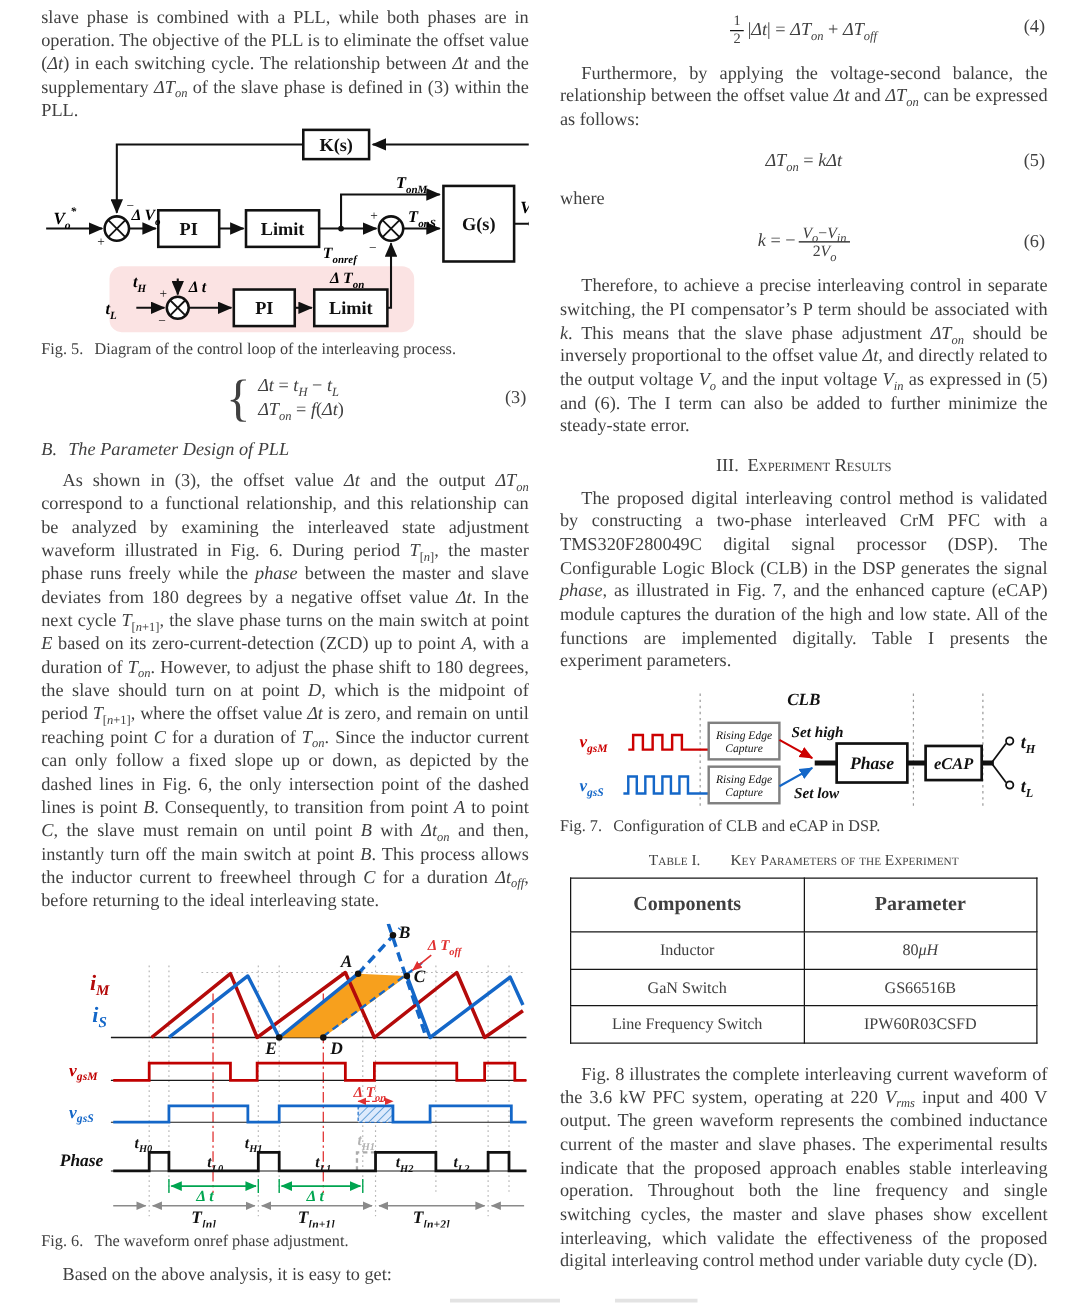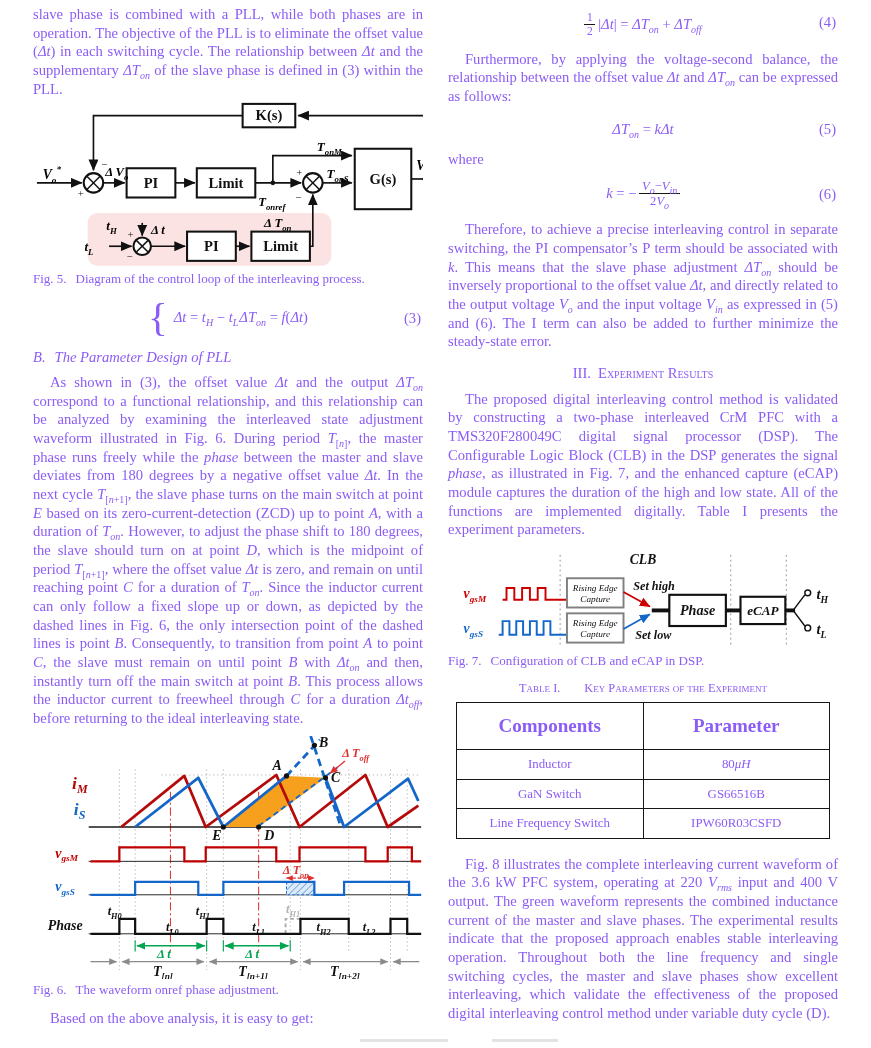--- a/index.html
+++ b/index.html
@@ -1,48 +1,48 @@
 <!DOCTYPE html>
 <html><head>
 <meta charset="utf-8">
 <style>
   html,body{margin:0;padding:0;background:#fff}
   .page{width:871px;height:1048px;overflow:hidden;position:relative;box-sizing:border-box;
         padding:5px 33px 0 33px;display:flex;gap:25px;background:#fff;
-        font-family:"Liberation Serif",serif;color:#8b5cf6;font-size:14.6px;line-height:1.28}
+        font-family:"Liberation Serif",serif;color:#404040;font-size:14.6px;line-height:1.28}
   .col{width:390px;flex:0 0 390px}
   p{margin:0;text-align:justify}
   .indent{text-indent:17px}
   i{}
   sub{font-size:10px;line-height:0}
 
   .equation{position:relative;text-align:center}
   .eq-num{position:absolute;right:2px;top:50%;transform:translateY(-50%);font-style:normal}
   .eq-body{display:inline-flex;align-items:center;gap:3px}
   .frac{display:inline-flex;flex-direction:column;align-items:center;line-height:1.12;font-size:11.5px;vertical-align:middle}
   .frac .fnum{border-bottom:1.2px solid #161616;padding:0 2.5px}
   .frac.big{font-size:12.6px}
   .cases{display:inline-flex;align-items:center}
   .brace{font-size:41px;font-weight:400;line-height:.85;margin-right:3px}
-  .case-lines{display:flex;flex-direction:row;text-align:left;gap:1px}
+  .case-lines{display:flex;flex-direction:column;text-align:left;gap:1px}
 
   .section-heading{font-style:italic;margin:13px 0 6px;text-align:left}
   .section-heading .num{margin-right:9px}
   .h3{text-align:center;margin:13px 0 7px;font-style:normal}
   .h3 .num{margin-right:7px}
   .sc{font-variant:small-caps}
 
   .figure{margin-top:2px}
   .fig-caption{font-size:13px;text-align:left;margin-top:3px}
   .fig-caption .tag{margin-right:9px}
   .tbl-caption{font-size:12.3px;text-align:center;margin-top:11px}
   .tbl-caption .tag{margin-right:24px}
   table{border-collapse:collapse;margin:5px auto 0 auto;width:374px;font-size:12.9px;table-layout:fixed}
   th,td{border:1.2px solid #161616;text-align:center;overflow:hidden}
-  th{padding:11px 4px;font-size:19px}
+  th{padding:11px 4px;font-size:16px}
   td{padding:6px 4px}
 
   svg{display:block;width:100%;height:auto}
   svg text{font-family:"Liberation Serif",serif}
   .blk{font-weight:bold;font-size:15px;fill:#111}
   .bi{font-weight:bold;font-style:italic}
   .artifact{position:absolute;height:3px;background:#dcdcdc;opacity:.8}
 
   .mt2{margin-top:2px}.mt8{margin-top:8px}.mt10{margin-top:10px}
   .mt12{margin-top:12px}.mt14{margin-top:14px}

